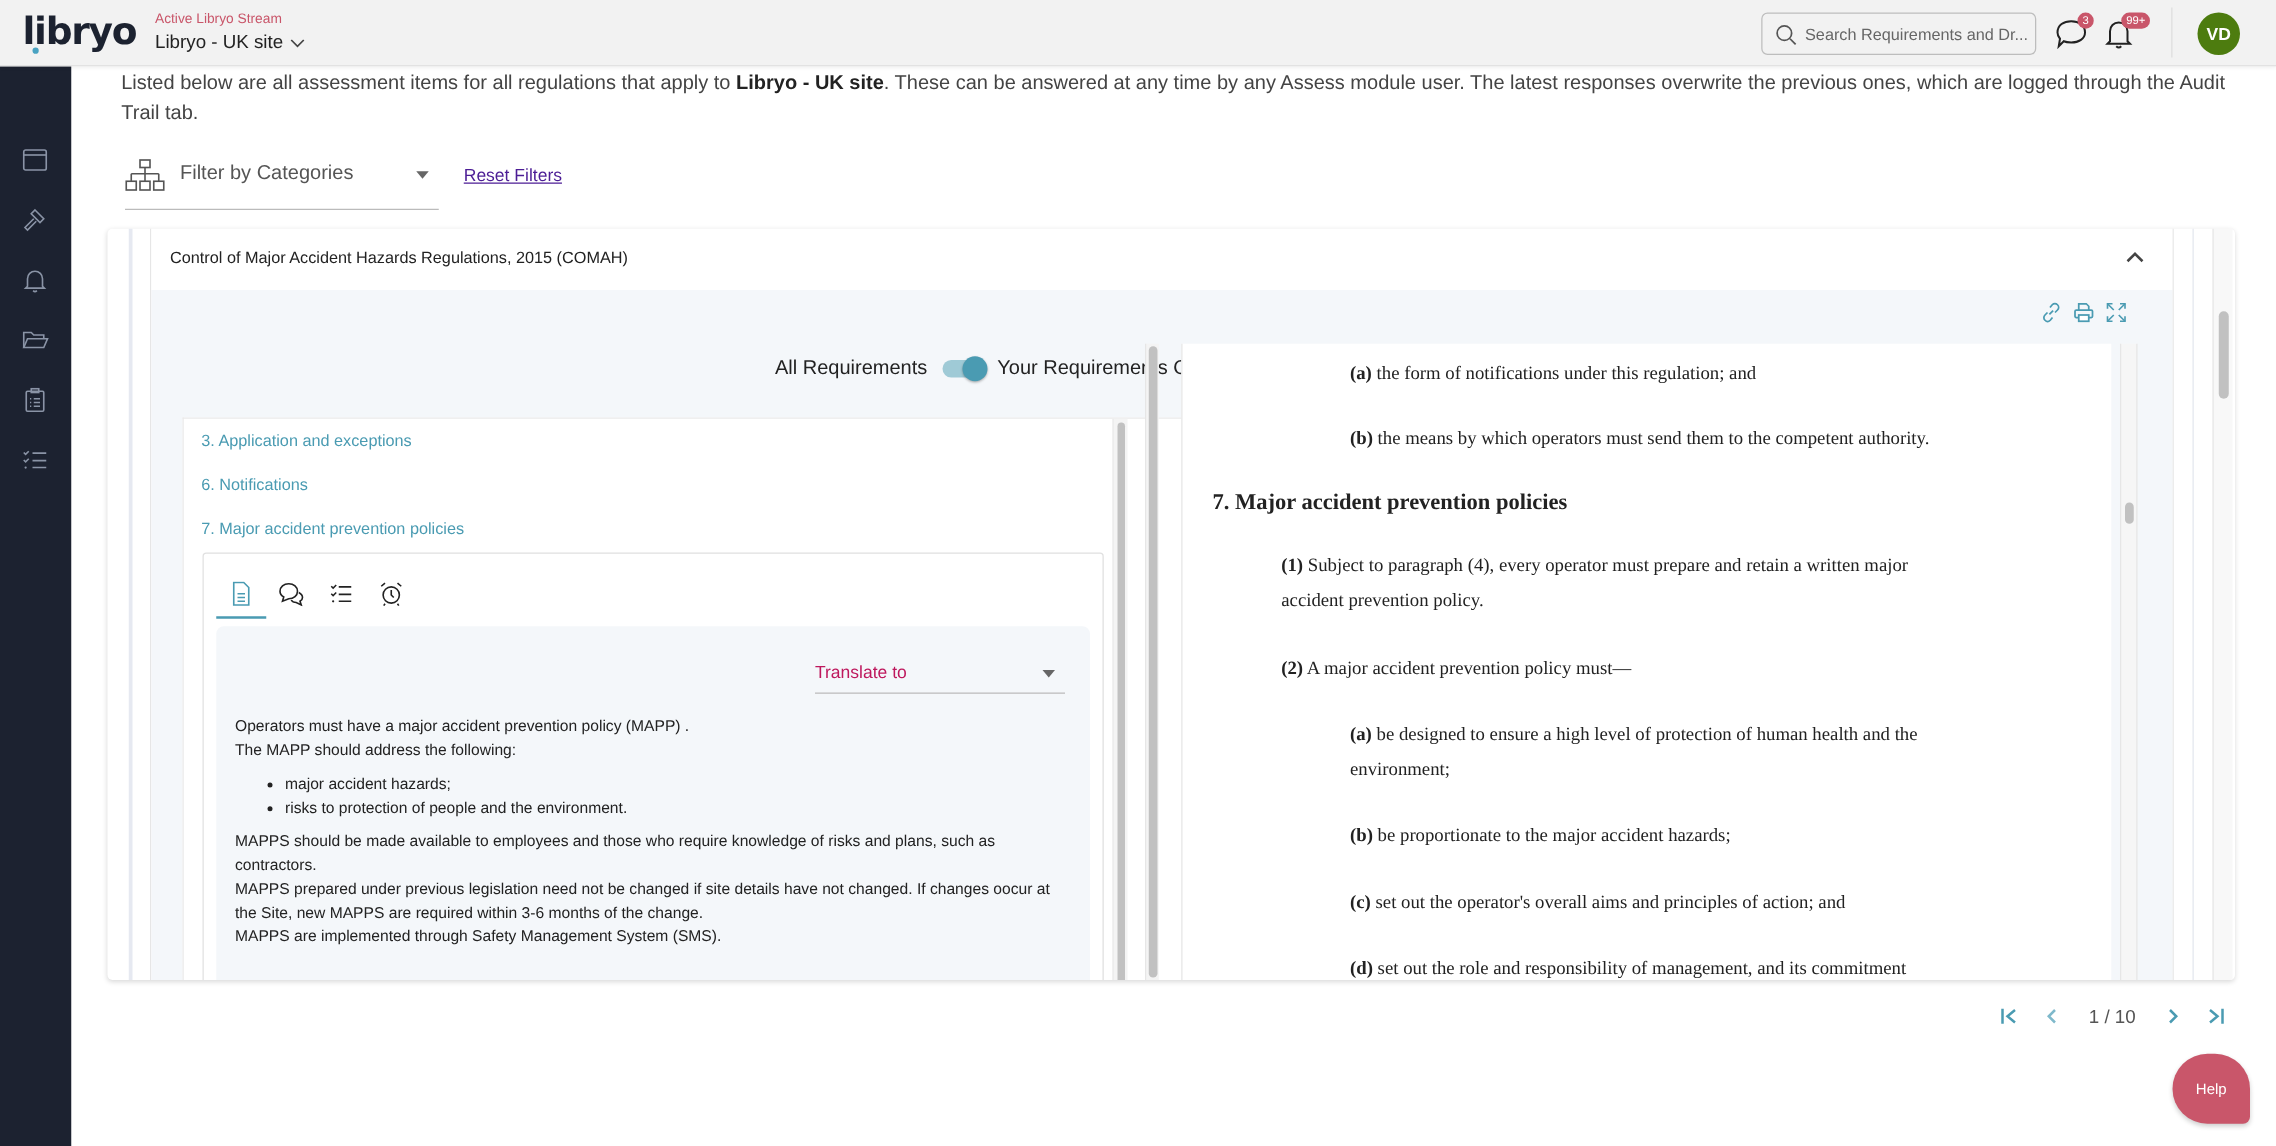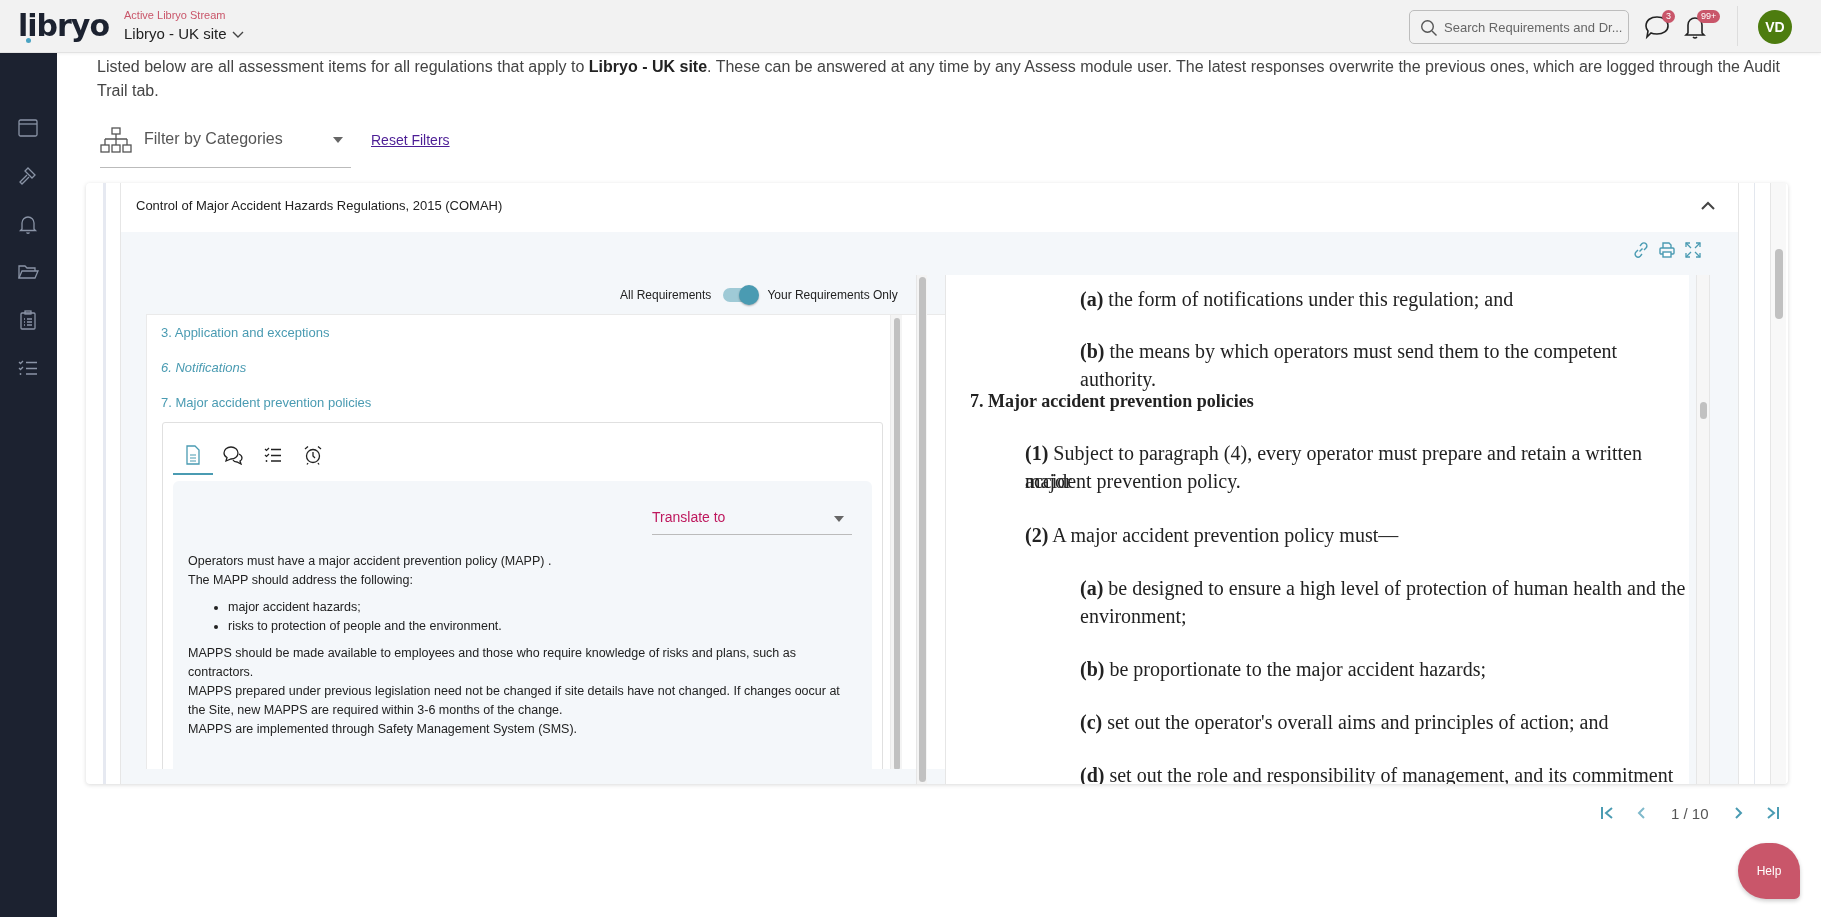--- a/index.html
+++ b/index.html
@@ -31,46 +31,46 @@
 
   .outer-card { position: absolute; left: 86px; top: 183px; width: 1702px; height: 601px; background: #fff; border-radius: 4px; box-shadow: 0 1px 4px rgba(0,0,0,0.15); overflow: hidden; }
   .outer-line1 { position: absolute; left: 103px; top: 183px; width: 3px; height: 601px; background: #e6e9f1; }
   .acc { position: absolute; left: 120px; top: 183px; width: 1619px; height: 601px; border-left: 1px solid #e6e6e6; border-right: 1px solid #e6e6e6; overflow: hidden; }
   .acc-head { position: absolute; left: 0; top: 0; width: 100%; height: 49px; background: #fff; }
   .acc-title { position: absolute; left: 15px; top: 15px; font-size: 13px; color: #222; }
   .acc-chev { position: absolute; right: 22px; top: 17px; }
   .acc-body { position: absolute; left: 0; top: 49px; width: 100%; height: 552px; background: #f4f7fa; }
   .doc-tools { position: absolute; right: 36px; top: 9px; display: flex; gap: 8px; }
 
-  .toggle-row { position: absolute; left: 499px; top: 53px; height: 20px; display: flex; align-items: center; font-size: 12px; color: #222; }
+  .toggle-row { position: absolute; left: 499px; top: 53px; height: 20px; display: flex; align-items: center; font-size: 16px; color: #222; }
   .toggle { position: relative; width: 34px; height: 14px; margin: 0 10px 0 12px; background: #9fcad6; border-radius: 7px; }
   .toggle .knob { position: absolute; right: -2px; top: -3px; width: 20px; height: 20px; border-radius: 50%; background: #4a9bb2; box-shadow: 0 1px 2px rgba(0,0,0,0.3); }
 
   .left-scroll-outer { position: absolute; left: 795px; top: 43px; width: 11px; height: 509px; background: #f4f4f4; border-left: 1px solid #e6e6e6; }
   .left-scroll-outer .thumb { position: absolute; left: 2px; top: 2px; width: 7px; height: 505px; background: #c1c1c1; border-radius: 4px; }
 
-  .req-list { position: absolute; left: 25px; top: 82px; width: 890px; height: 455px; background: #fff; border: 1px solid #eaeaea; border-bottom: none; overflow: hidden; }
+  .req-list { position: absolute; left: 25px; top: 102px; width: 890px; height: 455px; background: #fff; border: 1px solid #eaeaea; border-bottom: none; overflow: hidden; }
   .req-scroll { position: absolute; left: 743px; top: 0; width: 12px; height: 455px; background: #f4f4f4; border-left: 1px solid #eaeaea; }
   .req-scroll .thumb { position: absolute; left: 3px; top: 3px; width: 6px; height: 452px; background: #c1c1c1; border-radius: 3px; }
   .req-link { position: absolute; left: 14px; font-size: 13px; color: #4a9bb2; cursor: pointer; }
 
   .req-card { position: absolute; left: 15px; top: 107px; width: 721px; height: 360px; background: #fff; border: 1px solid #e0e0e0; border-radius: 3px; }
   .req-tabs { position: absolute; left: 10px; top: 19px; height: 30px; display: flex; }
   .req-tab { width: 40px; height: 33px; display: flex; justify-content: center; align-items: flex-start; padding-top: 3px; }
   .req-tab.active { border-bottom: 2px solid #4a9bb2; }
   .req-content { position: absolute; left: 10px; top: 58px; width: 699px; height: 300px; background: #f4f7fa; border-radius: 6px; }
   .translate { position: absolute; left: 479px; top: 18px; width: 200px; height: 36px; border-bottom: 1px solid #bbb; }
   .translate .lbl { position: absolute; left: 0; top: 10px; font-size: 14px; color: #be185d; }
   .translate .caret { position: absolute; right: 8px; top: 17px; width: 0; height: 0; border-left: 5px solid transparent; border-right: 5px solid transparent; border-top: 6px solid #666; }
   .req-text { position: absolute; left: 15px; top: 71px; width: 670px; font-size: 12.5px; line-height: 19px; color: #222; }
   .req-text ul { margin: 8px 0 8px 40px; }
   .req-text li { list-style: disc; }
 
   .doc-panel { position: absolute; left: 824px; top: 43px; width: 744px; height: 509px; background: #fff; border-left: 1px solid #e6e6e6; overflow: hidden; font-family: "Liberation Serif", serif; color: #222; }
-  .doc-line { position: absolute; font-size: 20px; line-height: 28px; }
+  .doc-line { position: absolute; font-size: 15px; line-height: 28px; }
   .doc-line b { font-weight: bold; }
   .doc-heading { position: absolute; font-size: 18px; font-weight: bold; }
   .doc-scroll { position: absolute; left: 1575px; top: 43px; width: 14px; height: 509px; background: #f6f6f6; border-left: 1px solid #e6e6e6; border-right: 1px solid #e6e6e6; }
   .doc-scroll .thumb { position: absolute; left: 3px; top: 127px; width: 7px; height: 17px; background: #c1c1c1; border-radius: 4px; }
 
   .page-scroll { position: absolute; left: 1770px; top: 183px; width: 16px; height: 601px; background: #f8f8f8; border-left: 1px solid #e6e6e6; }
   .page-scroll .thumb { position: absolute; left: 4px; top: 66px; width: 8px; height: 70px; background: #c1c1c1; border-radius: 4px; }
   .outer-line2 { position: absolute; left: 1754px; top: 183px; width: 1px; height: 601px; background: #e3e7ee; }
 
   .pager { position: absolute; left: 1595px; top: 800px; height: 26px; display: flex; align-items: center; font-size: 15px; color: #555; }
@@ -193,21 +193,21 @@
     <div class="toggle-row">
       <span>All Requirements</span>
       <div class="toggle">
           <div class="knob"></div>
         </div>
       <span>Your Requirements Only</span>
     </div>
 
     <div class="req-list">
       <div class="req-link" style="top:10px;">3. Application and exceptions</div>
-      <div class="req-link" style="top:45px;font-style:italic;">6. Notifications</div>
+      <div class="req-link" style="top:45px;">6. Notifications</div>
       <div class="req-link" style="top:80px;">7. Major accident prevention policies</div>
 
       <div class="req-card">
         <div class="req-tabs">
           <div class="req-tab active">
             <svg width="18" height="20" viewBox="0 0 18 20">
                 <path d="M3 1 H11 L15 5 V19 H3 Z" fill="none" stroke="#4a9bb2" stroke-width="1.3"></path>
                 <path d="M6 10 H12 M6 13 H12 M6 16 H12" stroke="#4a9bb2" stroke-width="1.2"></path>
               </svg>
           </div>

